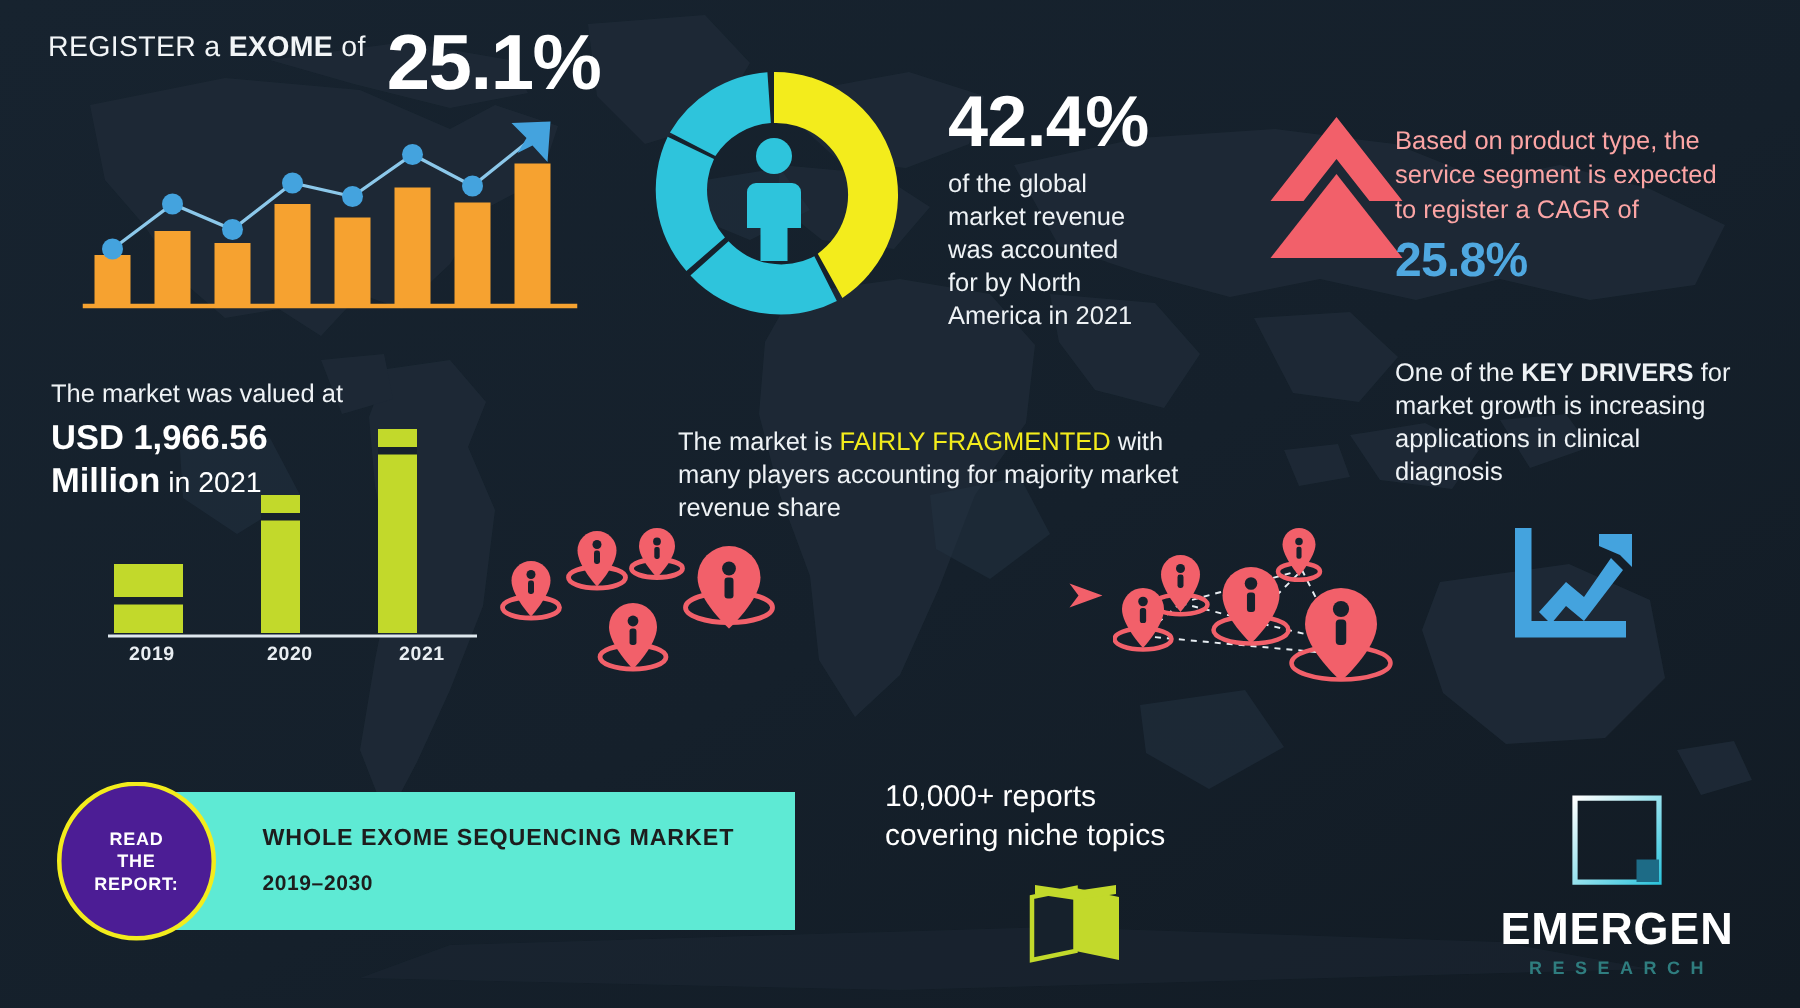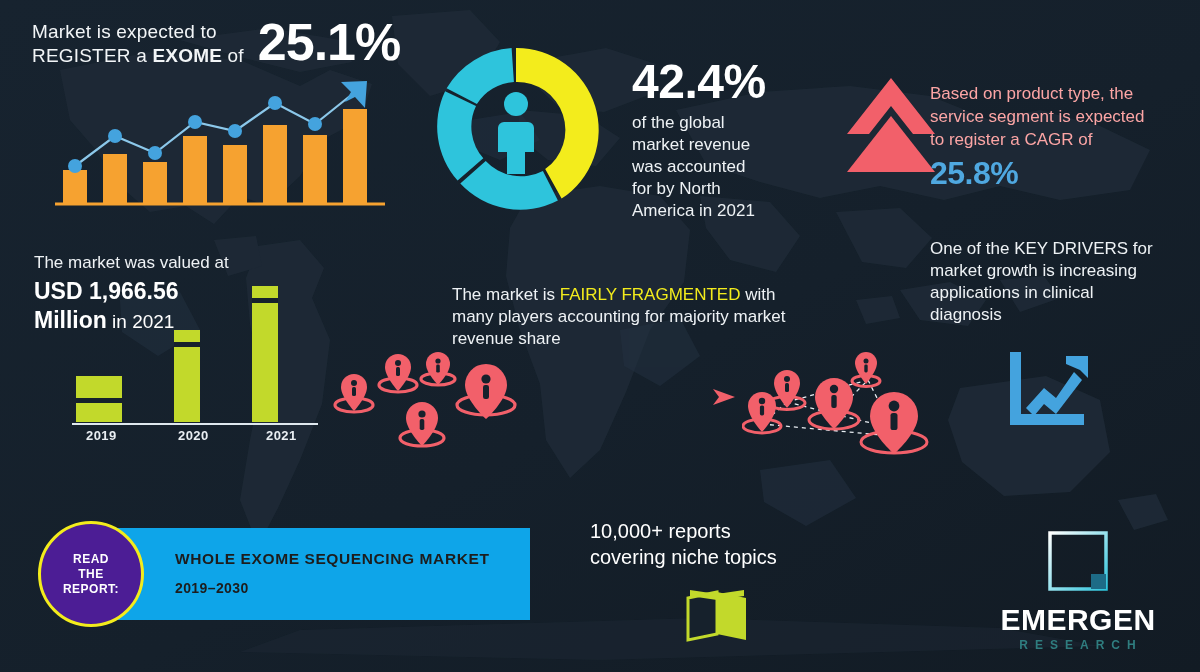--- a/index.html
+++ b/index.html
@@ -18,35 +18,35 @@
   #worldmap { position: absolute; inset: 0; width: 1200px; height: 672px; }
   .abs { position: absolute; }
   .hdr-line { font-size: 19px; line-height: 24px; color: #f2f5f7; letter-spacing: .2px; }
   .hdr-line b { font-weight: 700; }
   .big-pct {
     font-size: 52px; font-weight: 700; color: #ffffff;
     letter-spacing: -1px; line-height: 52px;
   }
   .pct-42 { font-size: 48px; font-weight: 700; color:#ffffff; line-height: 48px; letter-spacing:-.5px;}
   .body-txt { font-size: 17px; line-height: 22px; color:#eef2f5; }
-  .body-txt b { font-weight:400; }
+  .body-txt b { font-weight:700; }
   .blue-txt { font-size:17px; line-height:23px; color:#fca5a5; }
   .blue-pct { font-size:32px; font-weight:700; color:#4fa8e0; line-height:36px; letter-spacing:-.5px;}
   .val-small { font-size:17px; line-height:22px; color:#eef2f5; }
   .val-big { font-size:23px; font-weight:700; color:#ffffff; line-height:29px;}
   .val-big span.norm { font-weight:400; font-size:19px;}
   .hl-yellow { color:#f3ec1c; font-weight:400; }
   .axis-label { font-size:13px; font-weight:700; color:#e9eef2; letter-spacing:.4px;}
   .rep-big { font-size:20px; font-weight:400; color:#ffffff; line-height:26px;}
   .rep-norm { font-weight:400; }
 
   
   #banner {
     left: 75px; top: 528px; width: 455px; height: 92px;
-    background: #0ea5e9;
+    background: #5eead4;
   }
   #banner-title {
     position:absolute; left:100px; top:22px;
     font-size:15.5px; font-weight:700; color:#1d1d1d; letter-spacing:.6px;
   }
   #banner-sub {
     position:absolute; left:100px; top:52px;
     font-size:14px; font-weight:700; color:#1d1d1d; letter-spacing:.4px;
   }
   #readcircle {
@@ -118,21 +118,20 @@
     <g fill="#233140" opacity="0.55">
       <path d="M470 120 L520 112 L540 140 L500 160 L466 146 Z"></path>
       <path d="M620 330 L680 318 L700 356 L660 386 L624 366 Z"></path>
       <path d="M120 300 L180 292 L200 330 L158 356 L122 332 Z"></path>
       <path d="M760 470 L830 460 L856 498 L806 526 L764 502 Z"></path>
     </g>
   </svg>
 
   <div class="abs" style="left:32px; top:16px; display:flex; align-items:flex-start; gap:14px;">
     <div style="padding-top:4px;">
-      <div class="hdr-line">Market is expected to</div>
       <div class="hdr-line">
         <span>REGISTER a </span><b>EXOME</b><span> of</span>
       </div>
     </div>
     <div class="big-pct">25.1%</div>
   </div>
 
   <svg class="abs" style="left:55px; top:78px; width:330px; height:132px;" viewBox="0 0 330 132">
     <g fill="#f6a230">
       <rect x="8" y="92" width="24" height="33"></rect>

